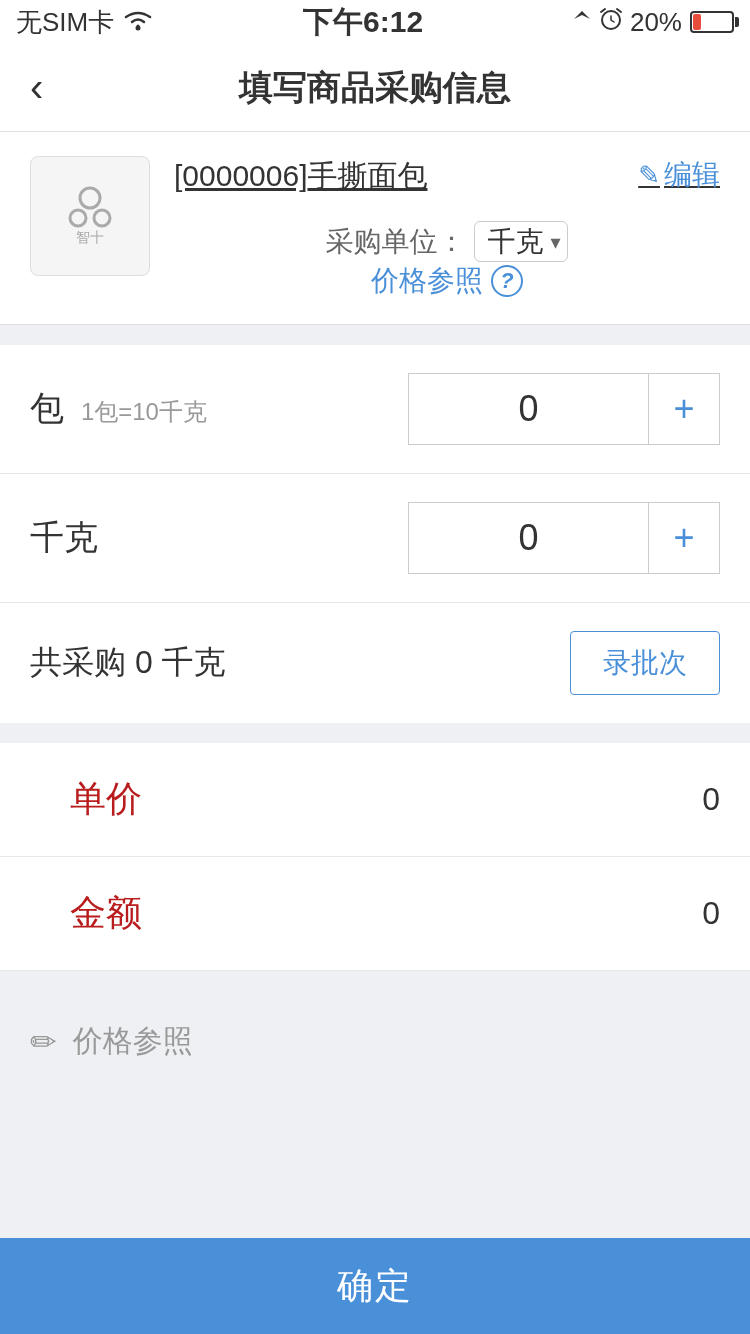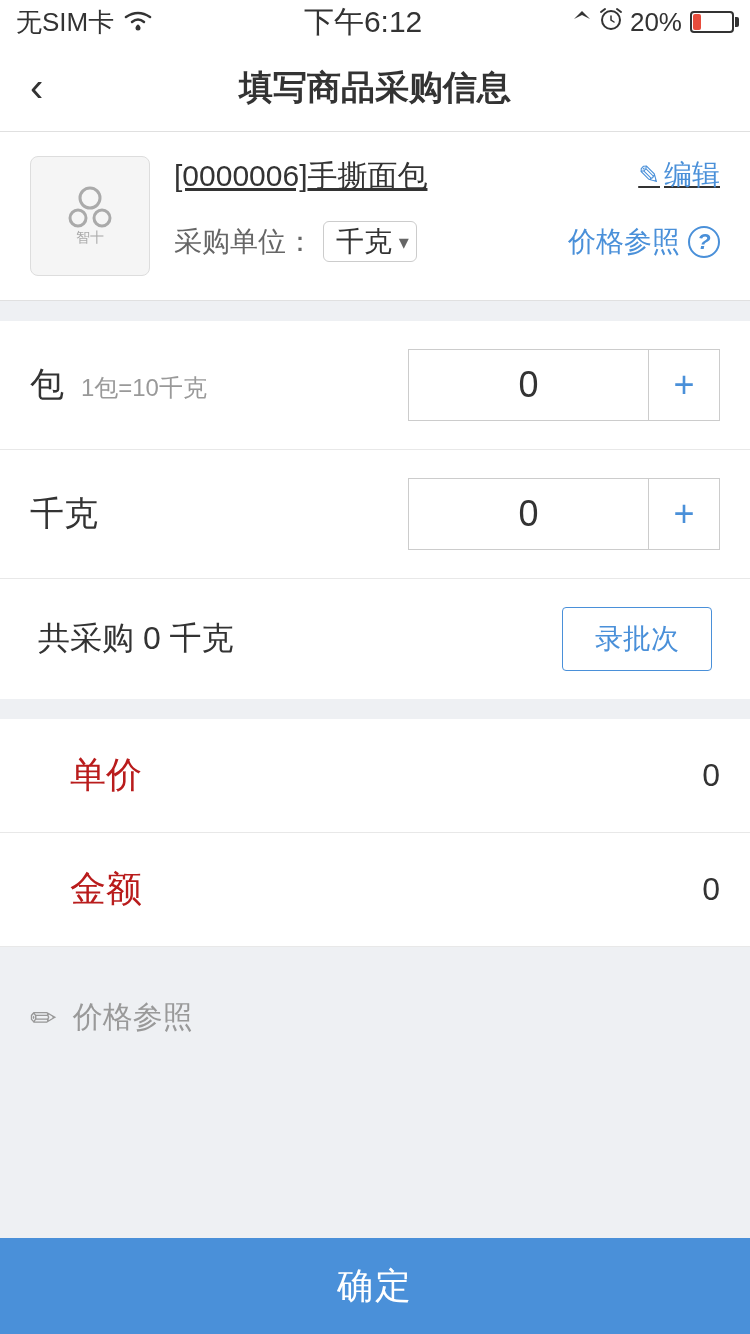--- a/index.html
+++ b/index.html
@@ -26,21 +26,21 @@
       font-weight: 500;
     }
     .status-bar-left {
       display: flex;
       align-items: center;
       gap: 8px;
       font-size: 26px;
     }
     .status-bar-center {
       font-size: 30px;
-      font-weight: 400;
+      font-weight: 700;
     }
     .status-bar-right {
       display: flex;
       align-items: center;
       gap: 6px;
       font-size: 26px;
     }
     .battery-icon {
       display: inline-block;
       width: 44px;
@@ -146,20 +146,21 @@
       white-space: nowrap;
     }
     .edit-icon {
       font-size: 26px;
     }
     .product-unit-row {
       display: flex;
       align-items: center;
       justify-content: space-between;
       margin-top: 24px;
+      flex-direction: column;
     }
     .unit-label {
       font-size: 28px;
       color: #666;
     }
     .unit-select {
       border: 1px solid #ccc;
       border-radius: 6px;
       padding: 4px 24px 4px 12px;
       font-size: 28px;
@@ -259,21 +260,21 @@
       justify-content: center;
       cursor: pointer;
       font-weight: 300;
     }
 
     
     .summary-row {
       display: flex;
       align-items: center;
       justify-content: space-between;
-      padding: 28px 38px;
+      padding: 28px 30px;
       background: #fff;
     }
     .summary-text {
       font-size: 32px;
       color: #333;
     }
     .batch-btn {
       border: 1px solid #4a90d9;
       color: #4a90d9;
       background: #fff;

